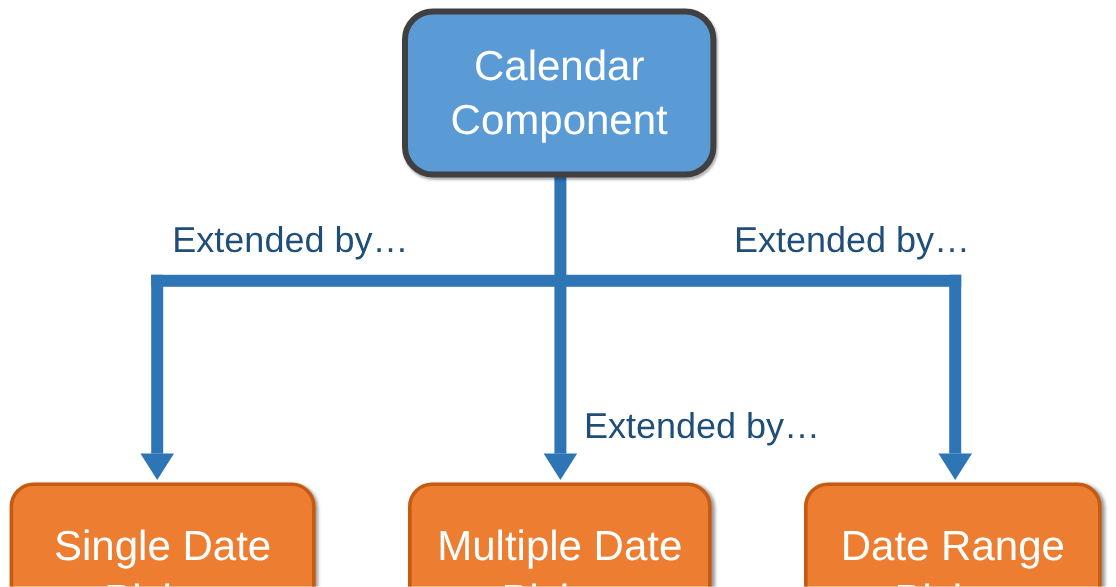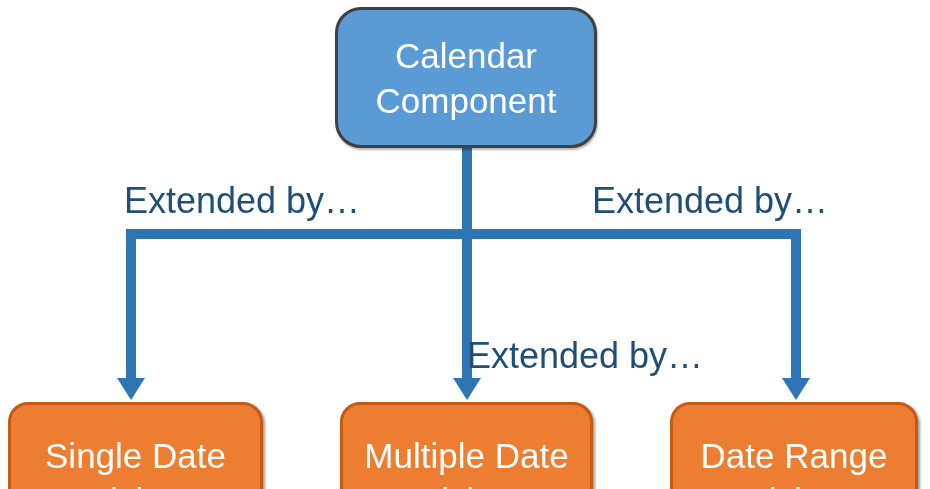--- a/index.html
+++ b/index.html
@@ -25,21 +25,21 @@
     color: #ffffff;
     font-size: 35px;
     line-height: 45px;
   }
   .node-root {
     left: 335px;
     top: 7px;
     width: 262px;
     height: 141px;
     background: #5B9BD5;
-    border: 3px solid #404040;
+    border: 5px solid #404040;
     border-radius: 26px;
     box-shadow: 1px 2px 2px rgba(0,0,0,0.30);
   }
   .node-child {
     top: 402px;
     height: 115px;
     background: #ED7D31;
     border: 3px solid #C55A11;
     border-radius: 20px;
     box-shadow: 2px 2px 3px rgba(0,0,0,0.40);
@@ -67,21 +67,21 @@
     border-right: 14px solid transparent;
     border-top: 22px solid #2E75B6;
   }
   .arrowhead-left   { left: 117px; top: 378px; }
   .arrowhead-center { left: 453px; top: 378px; }
   .arrowhead-right  { left: 782px; top: 378px; }
 
   .edge-label {
     position: absolute;
     color: #1F4E79;
-    font-size: 36px;
+    font-size: 30px;
     line-height: 34px;
     white-space: nowrap;
     transform: translateX(-50%);
   }
   .edge-label-left   { left: 242px; top: 184px; }
   .edge-label-right  { left: 710px; top: 184px; }
   .edge-label-middle { left: 585px; top: 339px; }
 </style>
 </head>
 <body>

